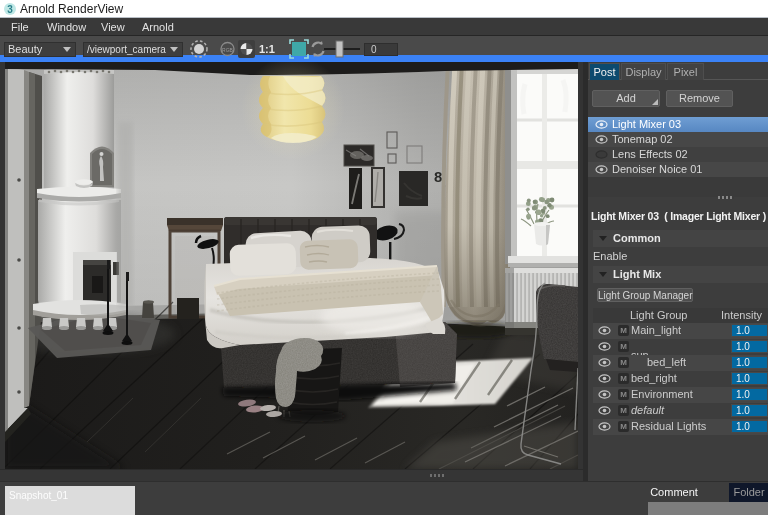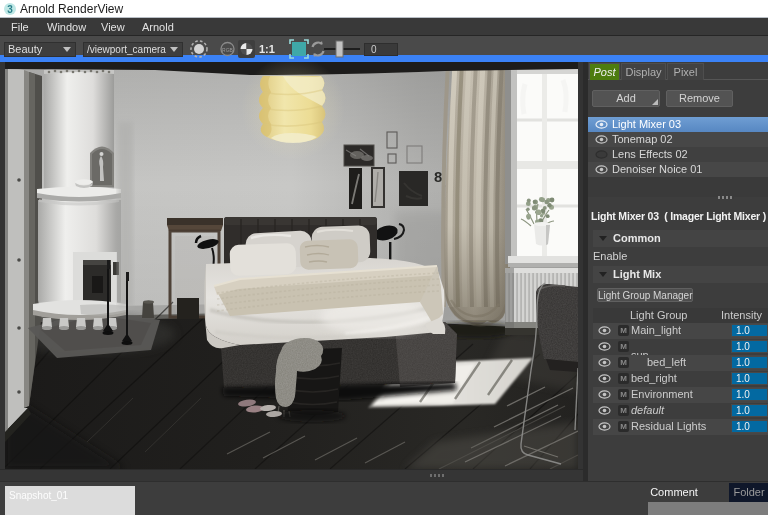--- a/index.html
+++ b/index.html
@@ -36,21 +36,21 @@
 .grip { position:absolute; left:430px; top:4px; width:16px; height:4px;
   background:repeating-linear-gradient(90deg,#6e6e6e 0 2px,#353535 2px 4px); height:3px; }
 
 
 .panel { position:absolute; left:583px; top:62px; width:185px; height:419px; background:#3d3d3d;
   border-left:5px solid #2b2b2b; font-size:11px; color:#cccccc; }
 .panel .inner { position:absolute; left:0; top:0; width:180px; height:419px; }
 .tabs { position:absolute; left:0; top:1px; height:17px; width:180px; border-bottom:1px solid #555; }
 .tab { position:absolute; top:0; height:17px; background:#424242; color:#b0b0b0; text-align:center;
   font-size:11px; line-height:17px; border:1px solid #4e4e4e; border-bottom:none; }
-.tab.active { background:#4d7c0f; color:#f0f0f0;font-style:italic; }
+.tab.active { background:#0c4a6e; color:#f0f0f0; }
 .btn { position:absolute; height:17px; background:#535353; border:1px solid #606060;
   border-radius:2px; color:#d4d4d4; text-align:center; font-size:11px; line-height:15px; }
 .listrow { position:absolute; left:0; width:185px; height:15px; font-size:11px; color:#d8d8d8;
   line-height:15px; }
 .seltext { color:#ffffff; }
 .eye { display:inline-block; vertical-align:middle; margin:-2px 4px 0 7px; }
 .secthead { position:absolute; left:5px; width:180px; height:17px; background:#444444;
   font-weight:bold; color:#e8e8e8; font-size:11px; line-height:17px; }
 .secthead .tri { display:inline-block; margin:0 6px 1px 6px; width:0; height:0;
   border-left:4px solid transparent; border-right:4px solid transparent; border-top:5px solid #222; }

